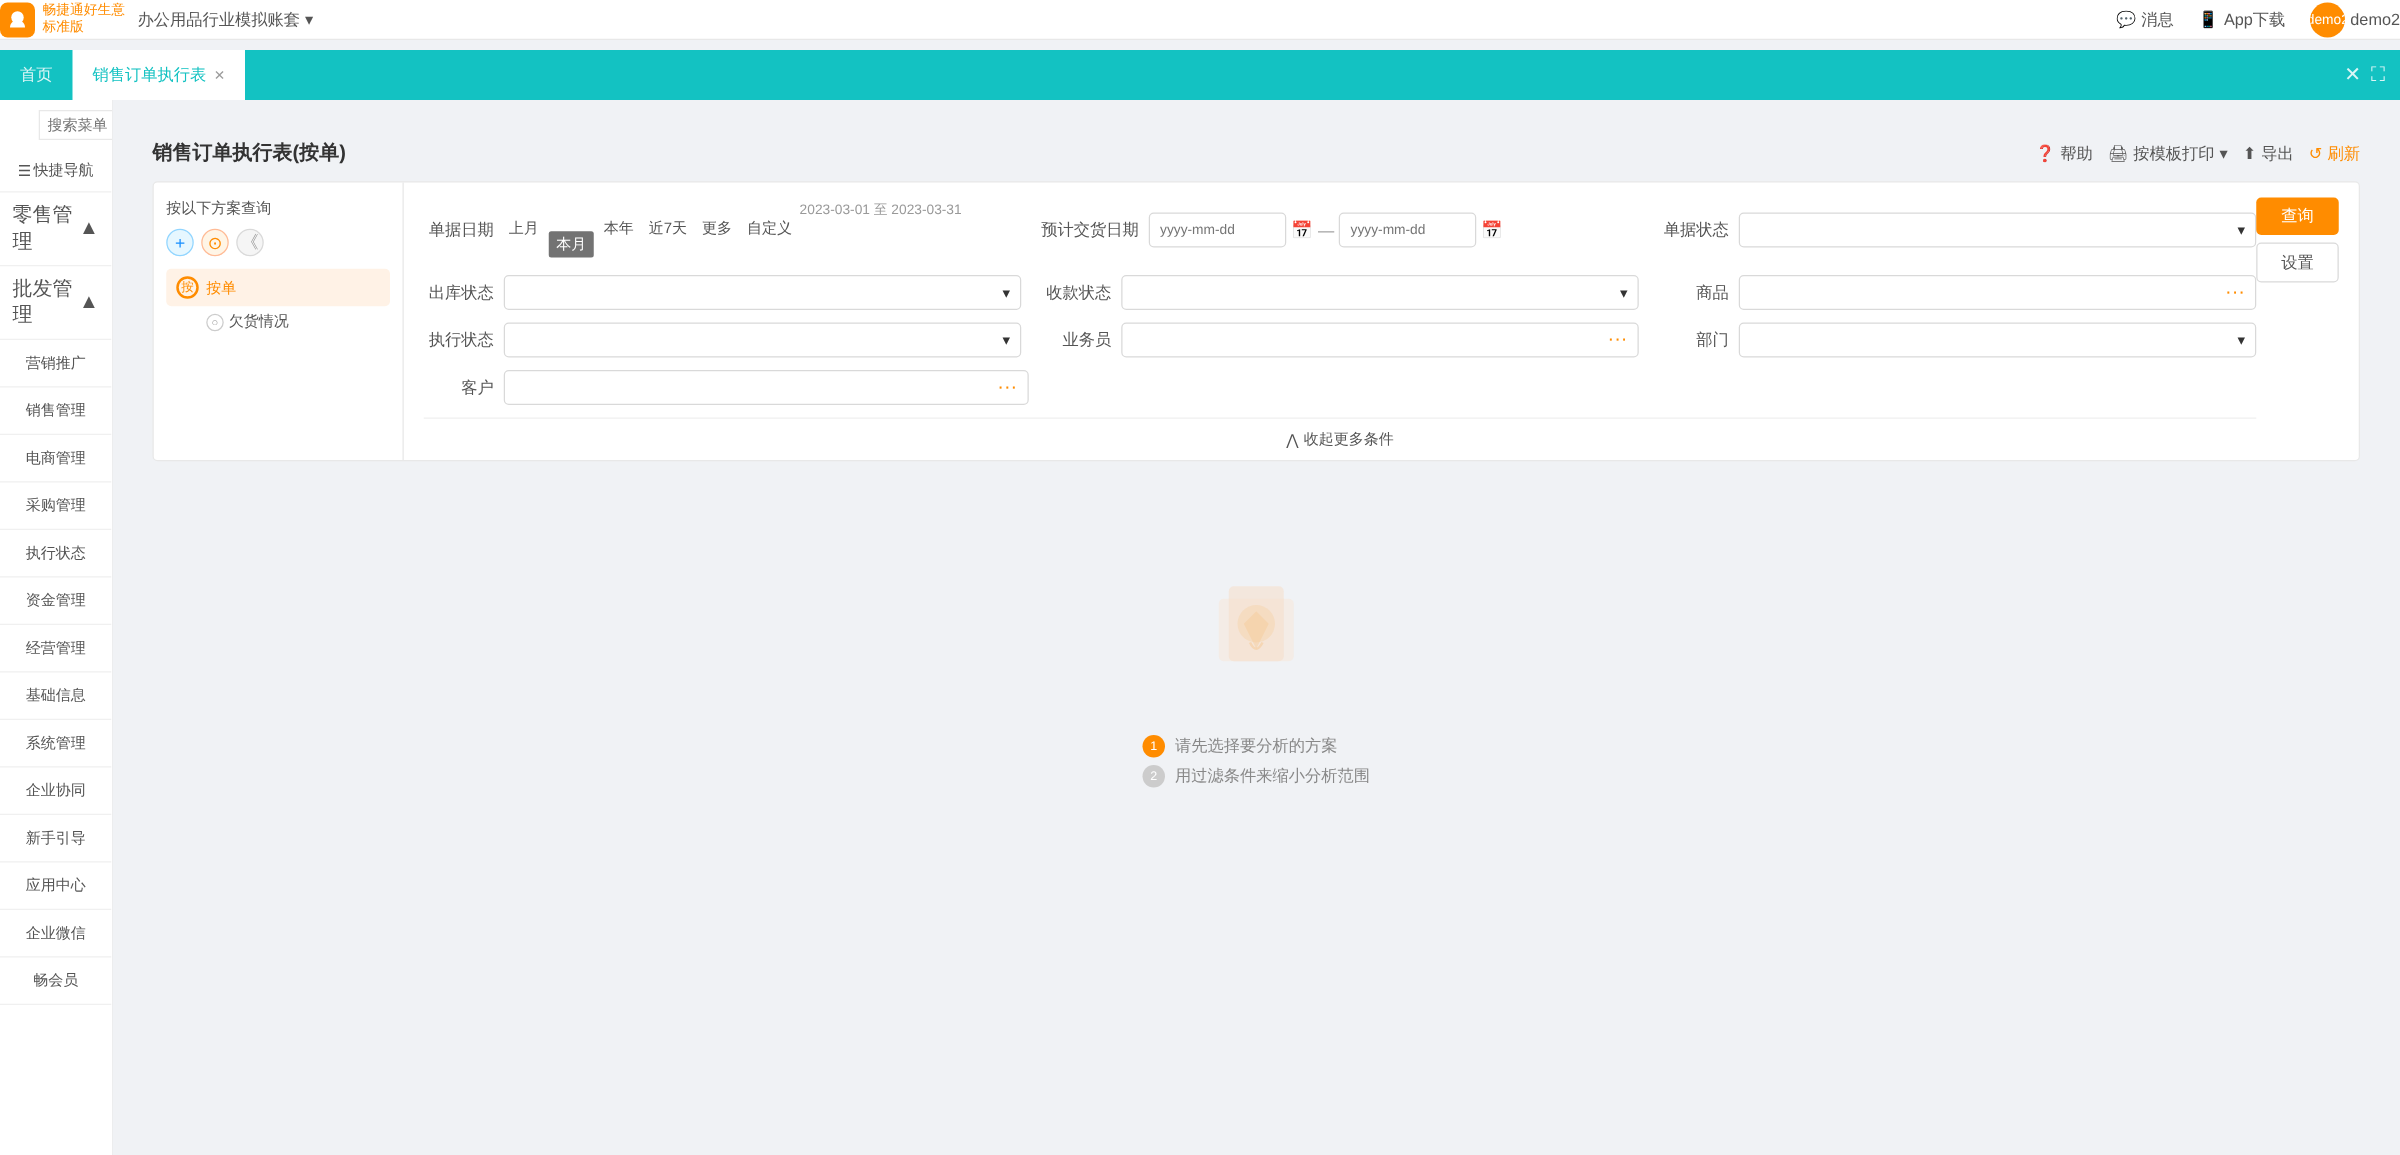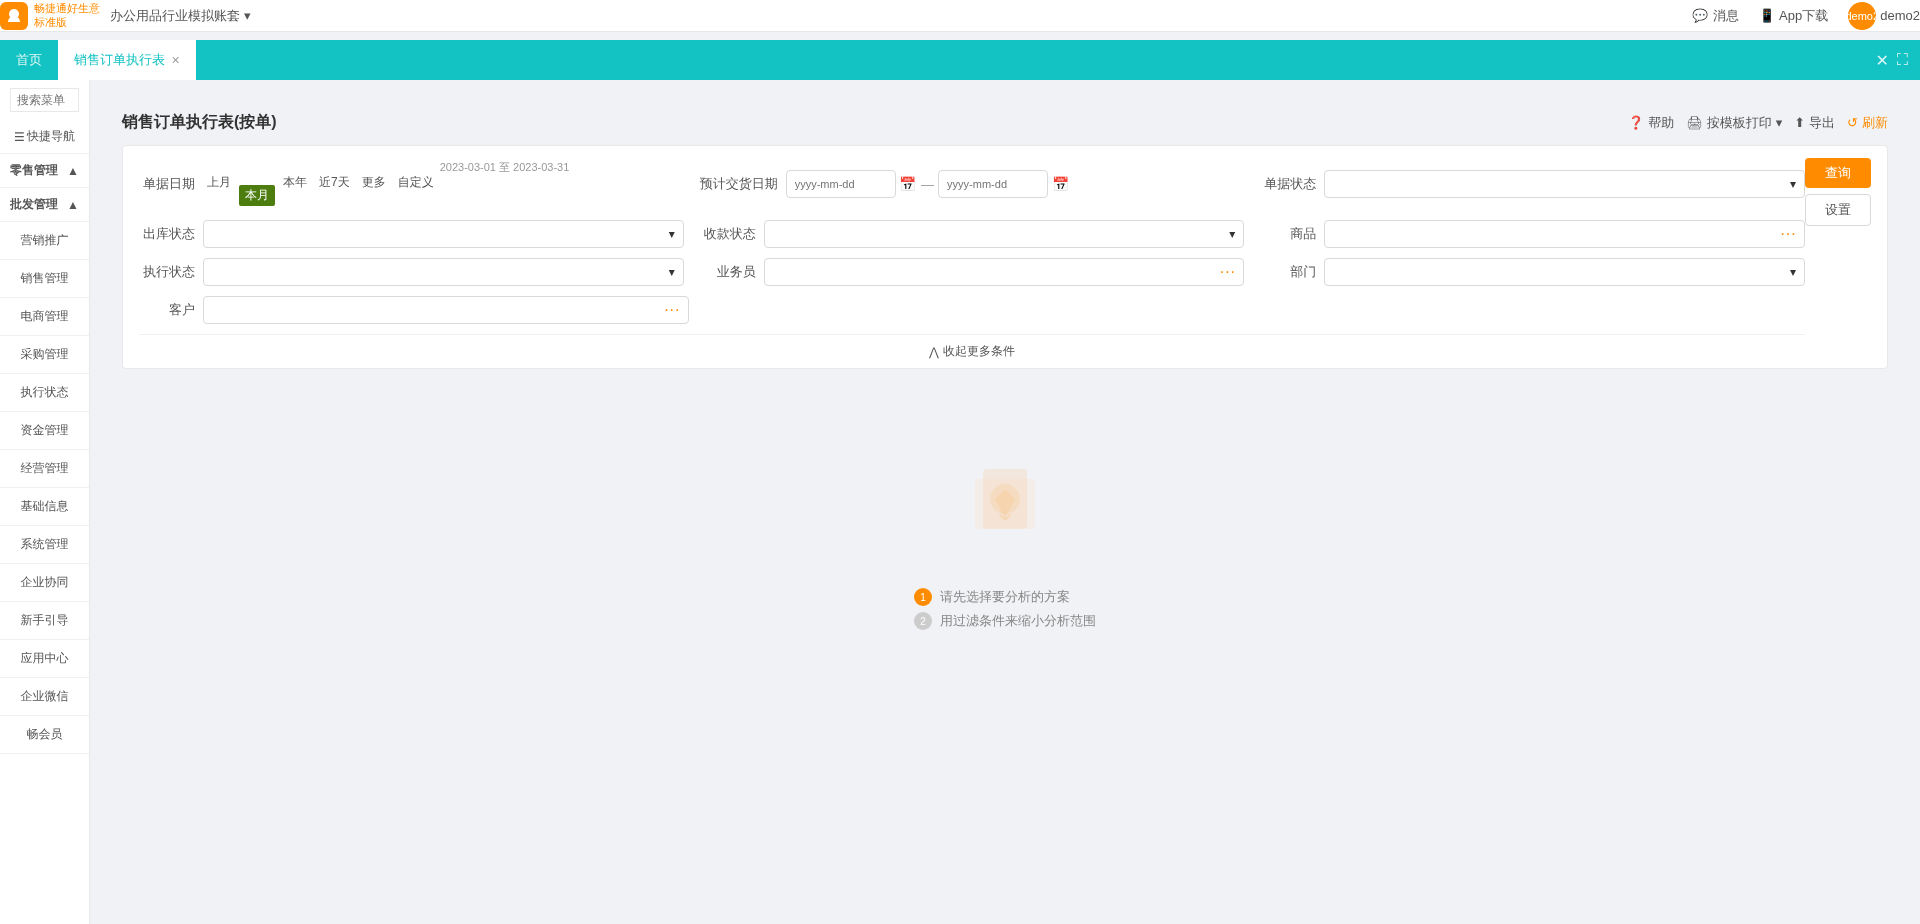--- a/index.html
+++ b/index.html
@@ -69,23 +69,23 @@
     }
     .sidebar-item {
       padding: 10px 0;
       text-align: center;
       cursor: pointer;
       color: #555;
       font-size: 12px;
       border-bottom: 1px solid #f0f0f0;
     }
     .sidebar-search { padding: 8px 10px; background: #fff; }
-    .sidebar-search input { width: 100%; border: 1px solid #e8e8e8; border-radius: 0; padding: 4px 6px; font-size: 12px; outline: none; }
+    .sidebar-search input { width: 100%; border: 1px solid #e8e8e8; border-radius: 0; padding: 4px 6px; font-size: 12px; outline: none; margin-left: 21px; }
     .sidebar-quicknav { display: flex; align-items: center; justify-content: center; padding: 8px 4px; gap: 2px; color: #555; font-size: 12px; border-bottom: 1px solid #f0f0f0; cursor: pointer; }
-    .sidebar-group-header { display: flex; align-items: center; justify-content: space-between; padding: 8px 10px; cursor: pointer; color: #555; font-size: 12px; font-weight: 700; border-bottom: 1px solid #f0f0f0; }
+    .sidebar-group-header { display: flex; align-items: center; justify-content: space-between; padding: 8px 10px; cursor: pointer; color: #555; font-size: 16px; font-weight: 400; border-bottom: 1px solid #f0f0f0; }
     .sidebar-group-header.has-arrow { }
 
     
     .main-content {
       margin-top: 80px;
       margin-left: 90px;
       padding: 32px;
       min-height: calc(100vh - 80px);
     }
 
@@ -128,21 +128,21 @@
     .filter-row { display: flex; align-items: center; gap: 16px; margin-bottom: 10px; }
     .filter-item { display: flex; align-items: center; gap: 8px; flex: 1; }
     .filter-label { font-size: 13px; color: #555; white-space: nowrap; min-width: 56px; text-align: right; }
     .filter-control { flex: 1; display: flex; align-items: center; gap: 4px; }
     .filter-select { flex: 1; height: 28px; border: 1px solid #d9d9d9; border-radius: 4px; padding: 0 8px; font-size: 12px; outline: none; cursor: pointer; display: flex; align-items: center; justify-content: space-between; background: #fff; }
     .filter-date-range { display: flex; align-items: center; gap: 4px; }
     .filter-date-input { height: 28px; border: 1px solid #d9d9d9; border-radius: 4px; padding: 0 8px; font-size: 11px; outline: none; color: #bbb; width: 110px; }
     .filter-date-sep { color: #999; }
     .date-shortcuts { display: flex; align-items: center; gap: 4px; margin-bottom: 4px; }
     .date-shortcut { font-size: 12px; color: #555; cursor: pointer; padding: 2px 4px; }
-    .date-shortcut.active { background: #4d7c0f; color: #fff; border-radius: 2px; padding: 2px 6px; margin-top: 27px; }
+    .date-shortcut.active { background: #737373; color: #fff; border-radius: 2px; padding: 2px 6px; margin-top: 27px; }
     .date-range-text { font-size: 11px; color: #999; margin-top: 2px; }
     .filter-dots { color: #ff8c00; font-size: 16px; cursor: pointer; }
 
     .collapse-more-btn {
       display: flex; align-items: center; justify-content: center;
       gap: 4px; padding: 8px;
       color: #555; cursor: pointer; font-size: 12px;
       border-top: 1px solid #f0f0f0; margin-top: 4px;
     }
 
@@ -333,20 +333,38 @@
       </div>
       <div class="page-action-btn refresh">
         <span>↺</span>
         <span>刷新</span>
       </div>
     </div>
   </div>
 
   <div class="filter-panel">
 
+    <div class="filter-left">
+      <div class="filter-left-title">
+        <span>按以下方案查询</span>
+      </div>
+      <div class="filter-left-actions">
+        <div class="filter-add-btn">+</div>
+        <div class="filter-add-btn" style="background:#fff5e6; border-color:#ffbb96; color:#ff8c00;">⊙</div>
+        <div class="filter-add-btn" style="background:#f5f5f5; border-color:#d9d9d9; color:#999;">《</div>
+      </div>
+      <div class="filter-scheme-item active">
+        <div class="scheme-icon">按</div>
+        <span>按单</span>
+      </div>
+      <div class="filter-scheme-sub">
+        <div class="dot">○</div>
+        <span>欠货情况</span>
+      </div>
+    </div>
 
     <div style="flex:1; display:flex; flex-direction:column;">
       <div style="display:flex; align-items:flex-start; padding: 12px 16px 0;">
         <div class="filter-form-area">
 
           <div class="filter-row">
             <div class="filter-item">
               <span class="filter-label">单据日期</span>
               <div class="filter-control">
                 <div style="display:flex; flex-direction:row; gap:2px;">

